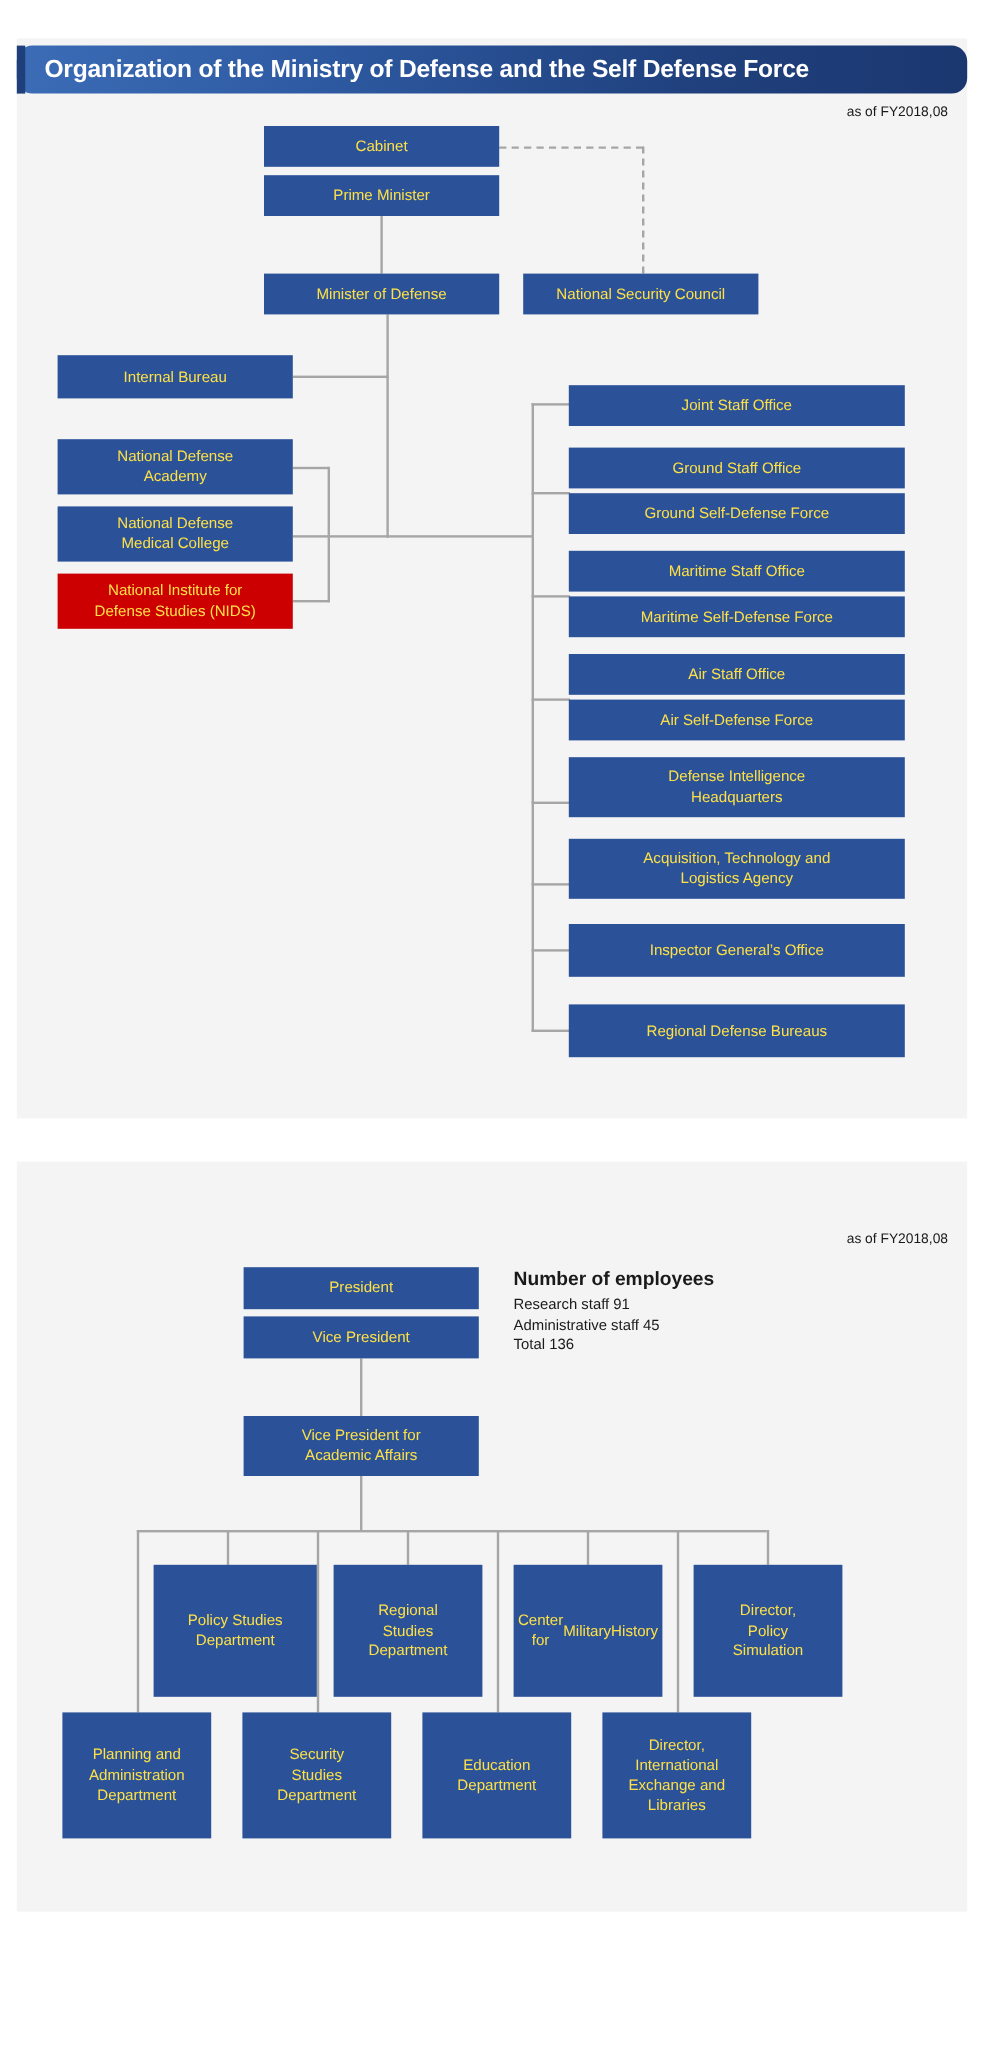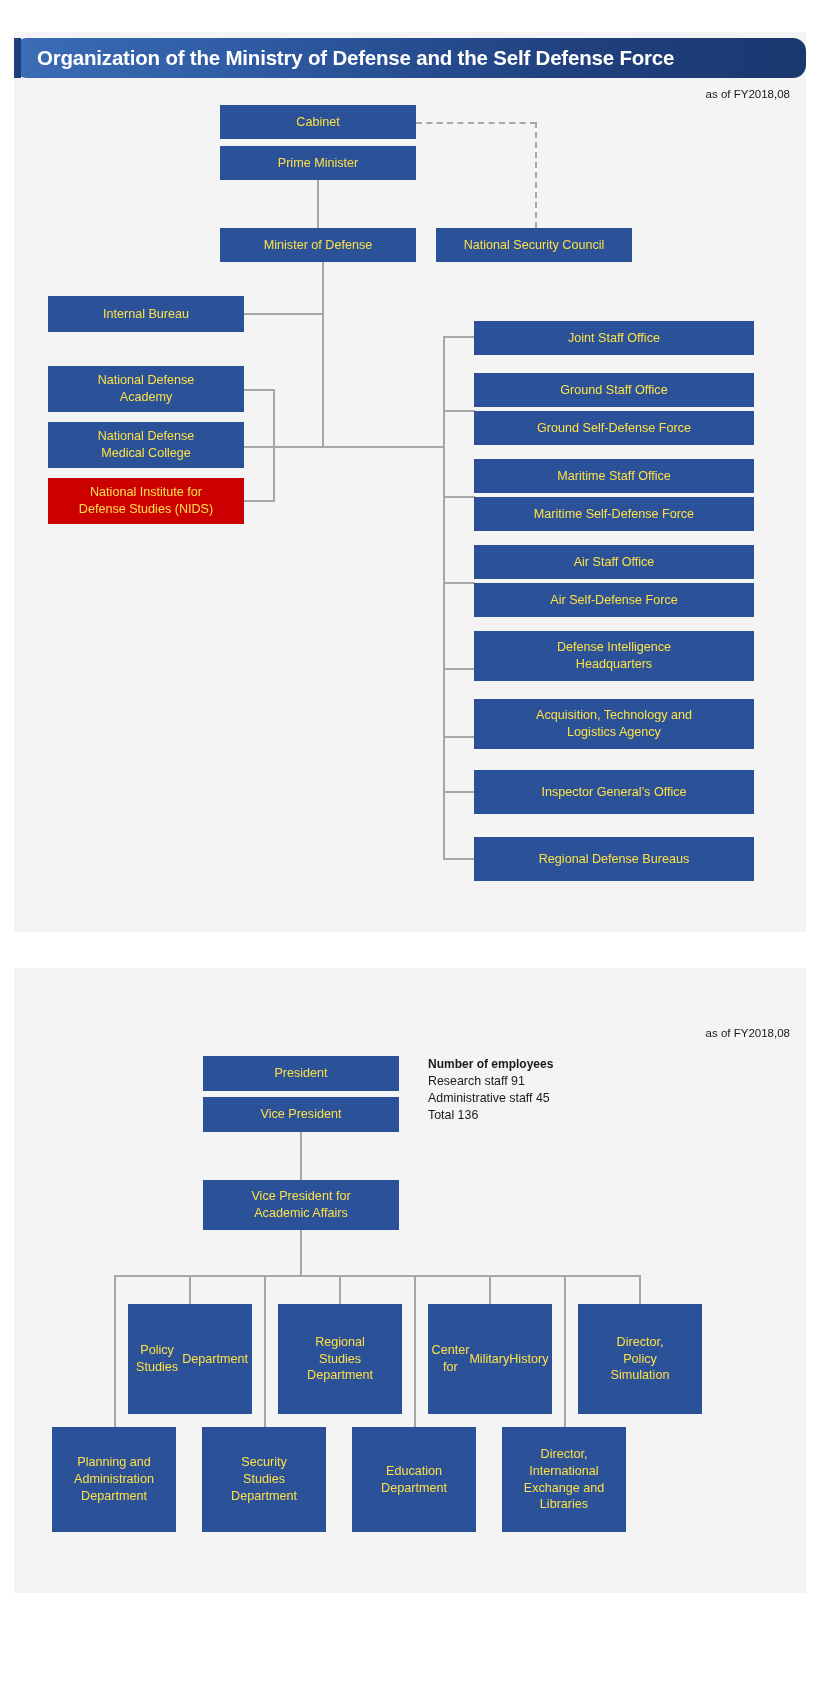--- a/index.html
+++ b/index.html
@@ -108,21 +108,21 @@
   
   .emp {
     position: absolute;
     color: #1a1a1a;
     font-size: 12.4px;
     line-height: 1.36;
     white-space: nowrap;
   }
   .emp .emp-head {
     font-weight: bold;
-    font-size: 12px;
+    font-size: 16px;
     display: block;
     margin-bottom: 1px;
   }
   .emp .emp-row { display: block; }
 </style>
 </head>
 <body>
 
 <div id="page">
 
@@ -269,21 +269,21 @@
 
   <div class="line v" style="left:114px; top:1275px; height:152px;"></div>
   <div class="line v" style="left:189px; top:1275px; height:29px;"></div>
   <div class="line v" style="left:264px; top:1275px; height:152px;"></div>
   <div class="line v" style="left:339px; top:1275px; height:29px;"></div>
   <div class="line v" style="left:414px; top:1275px; height:152px;"></div>
   <div class="line v" style="left:489px; top:1275px; height:29px;"></div>
   <div class="line v" style="left:564px; top:1275px; height:152px;"></div>
   <div class="line v" style="left:639px; top:1275px; height:29px;"></div>
 
-  <div class="box" style="left:128px; top:1304px; width:124px; height:110px; flex-direction:row;">
+  <div class="box" style="left:128px; top:1304px; width:136px; height:110px; flex-direction:column;">
     <span class="lbl">Policy Studies</span>
     <span class="lbl">Department</span>
   </div>
 
   <div class="box" style="left:278px; top:1304px; width:124px; height:110px; flex-direction:column;">
     <span class="lbl">Regional</span>
     <span class="lbl">Studies</span>
     <span class="lbl">Department</span>
   </div>
 

